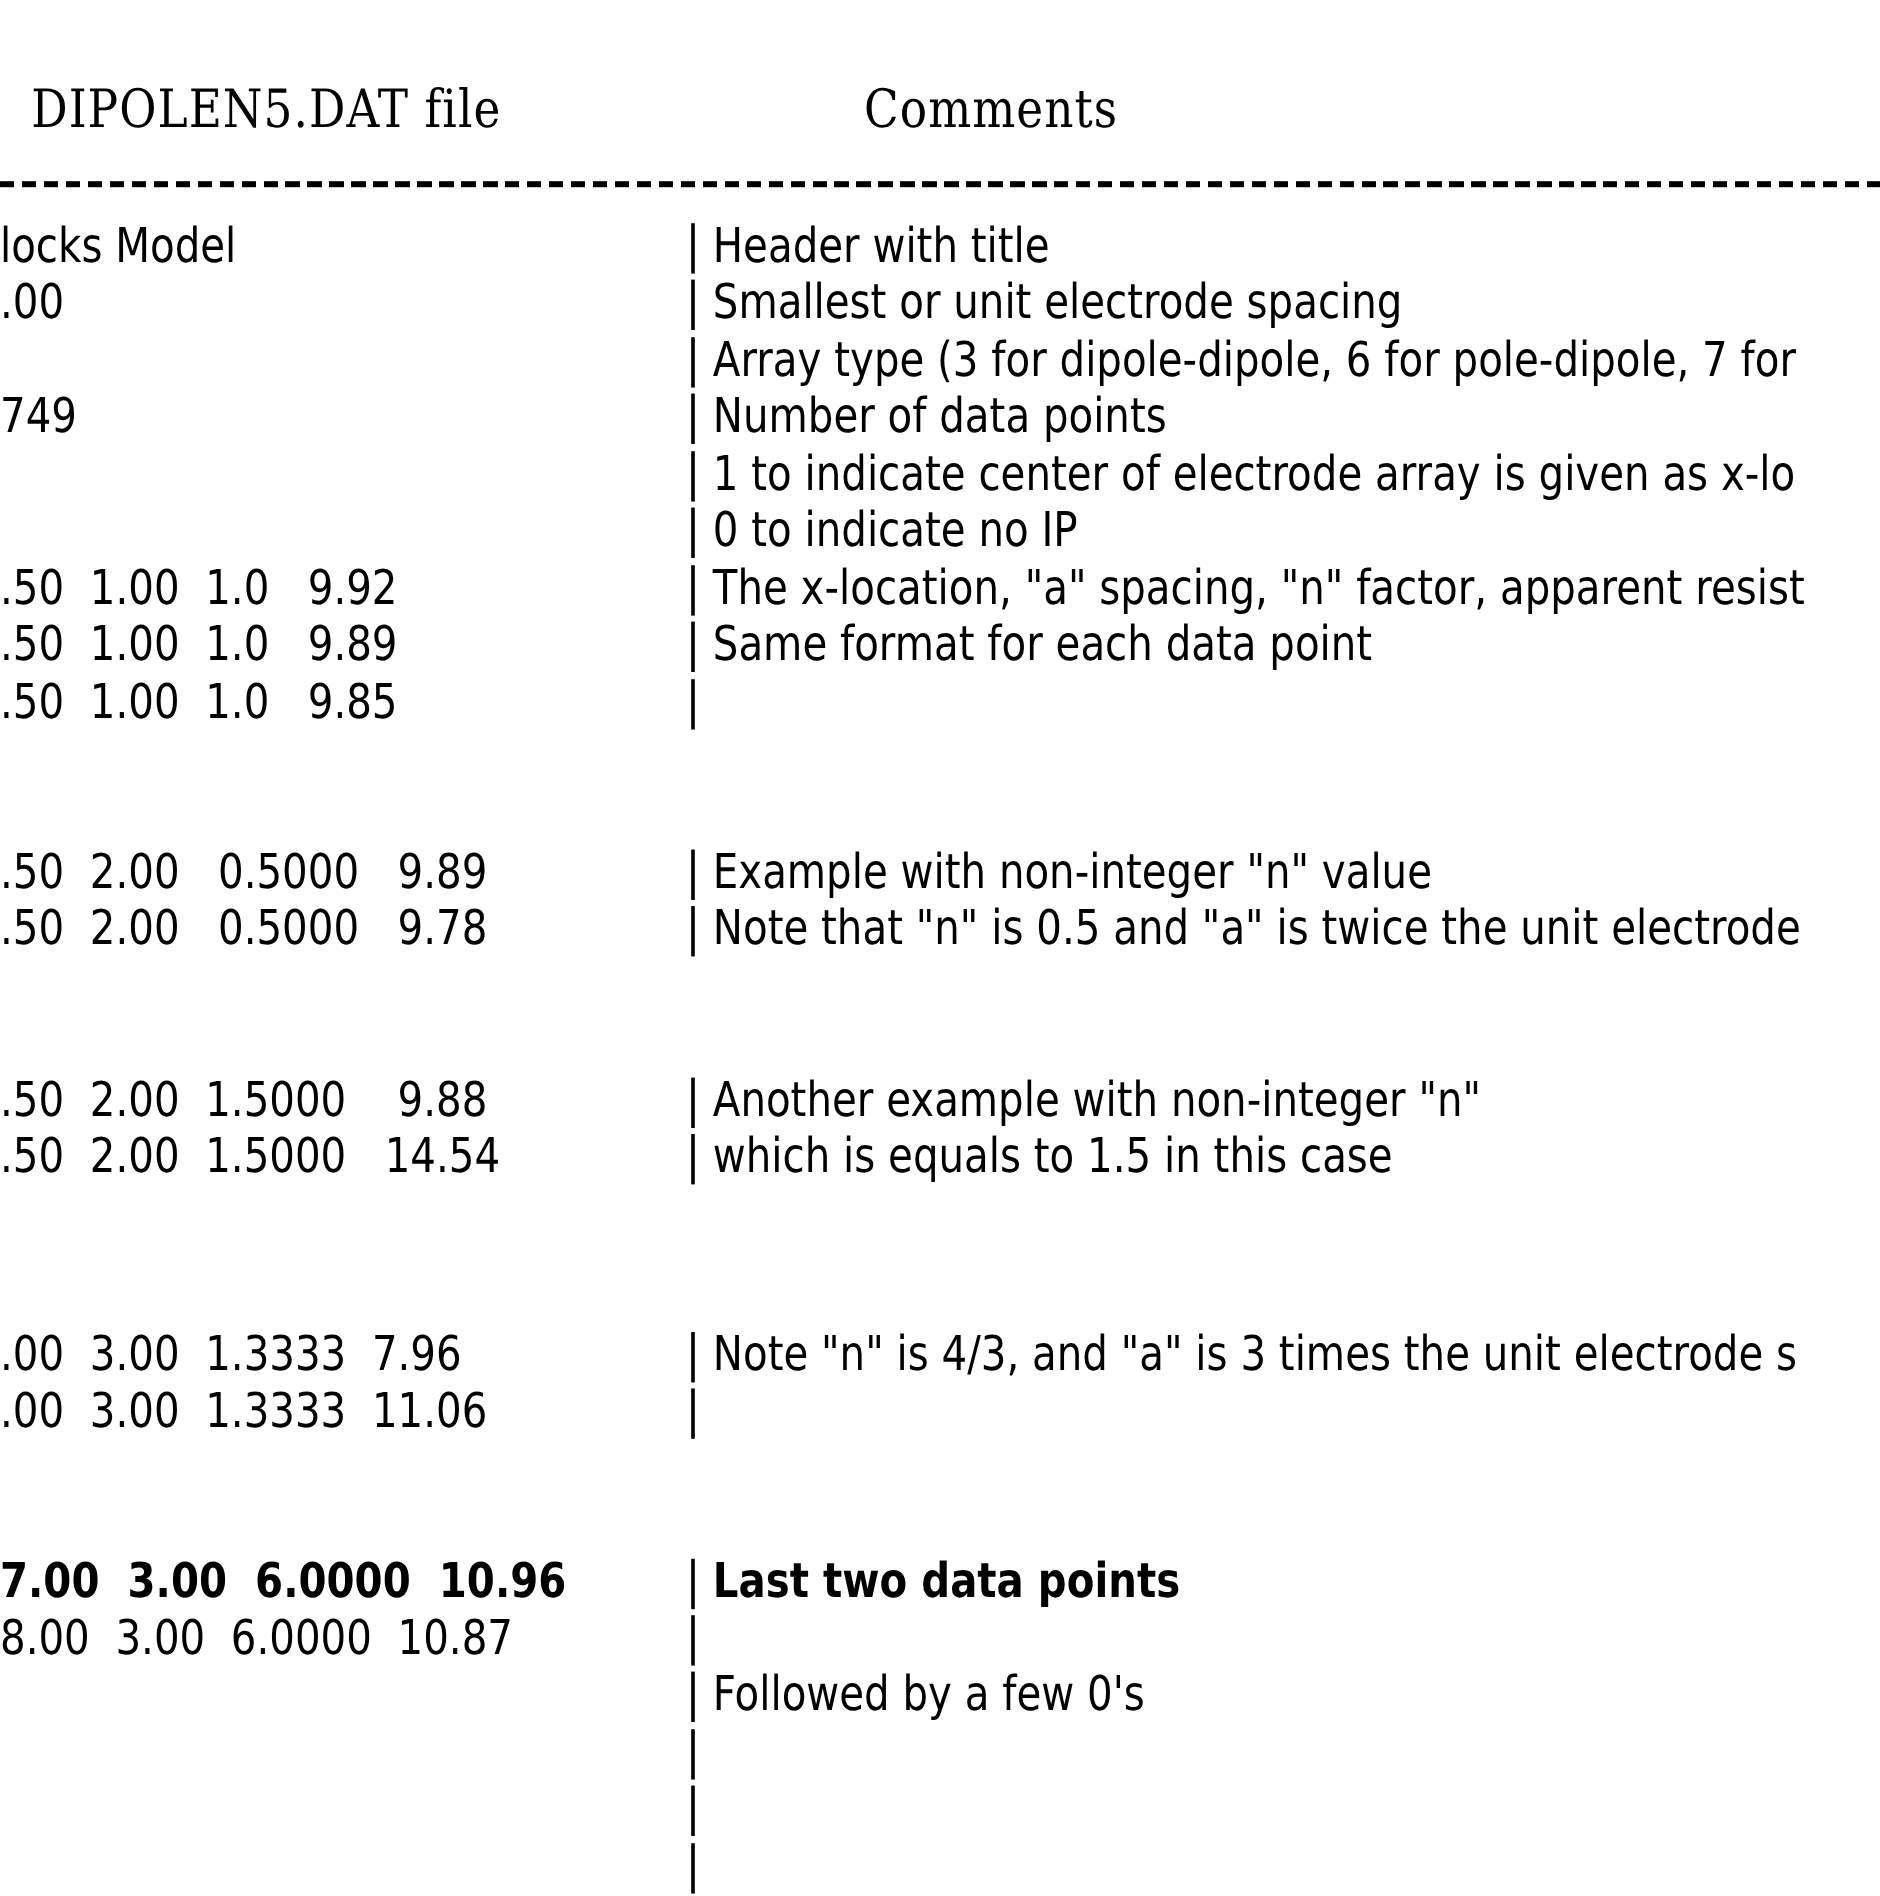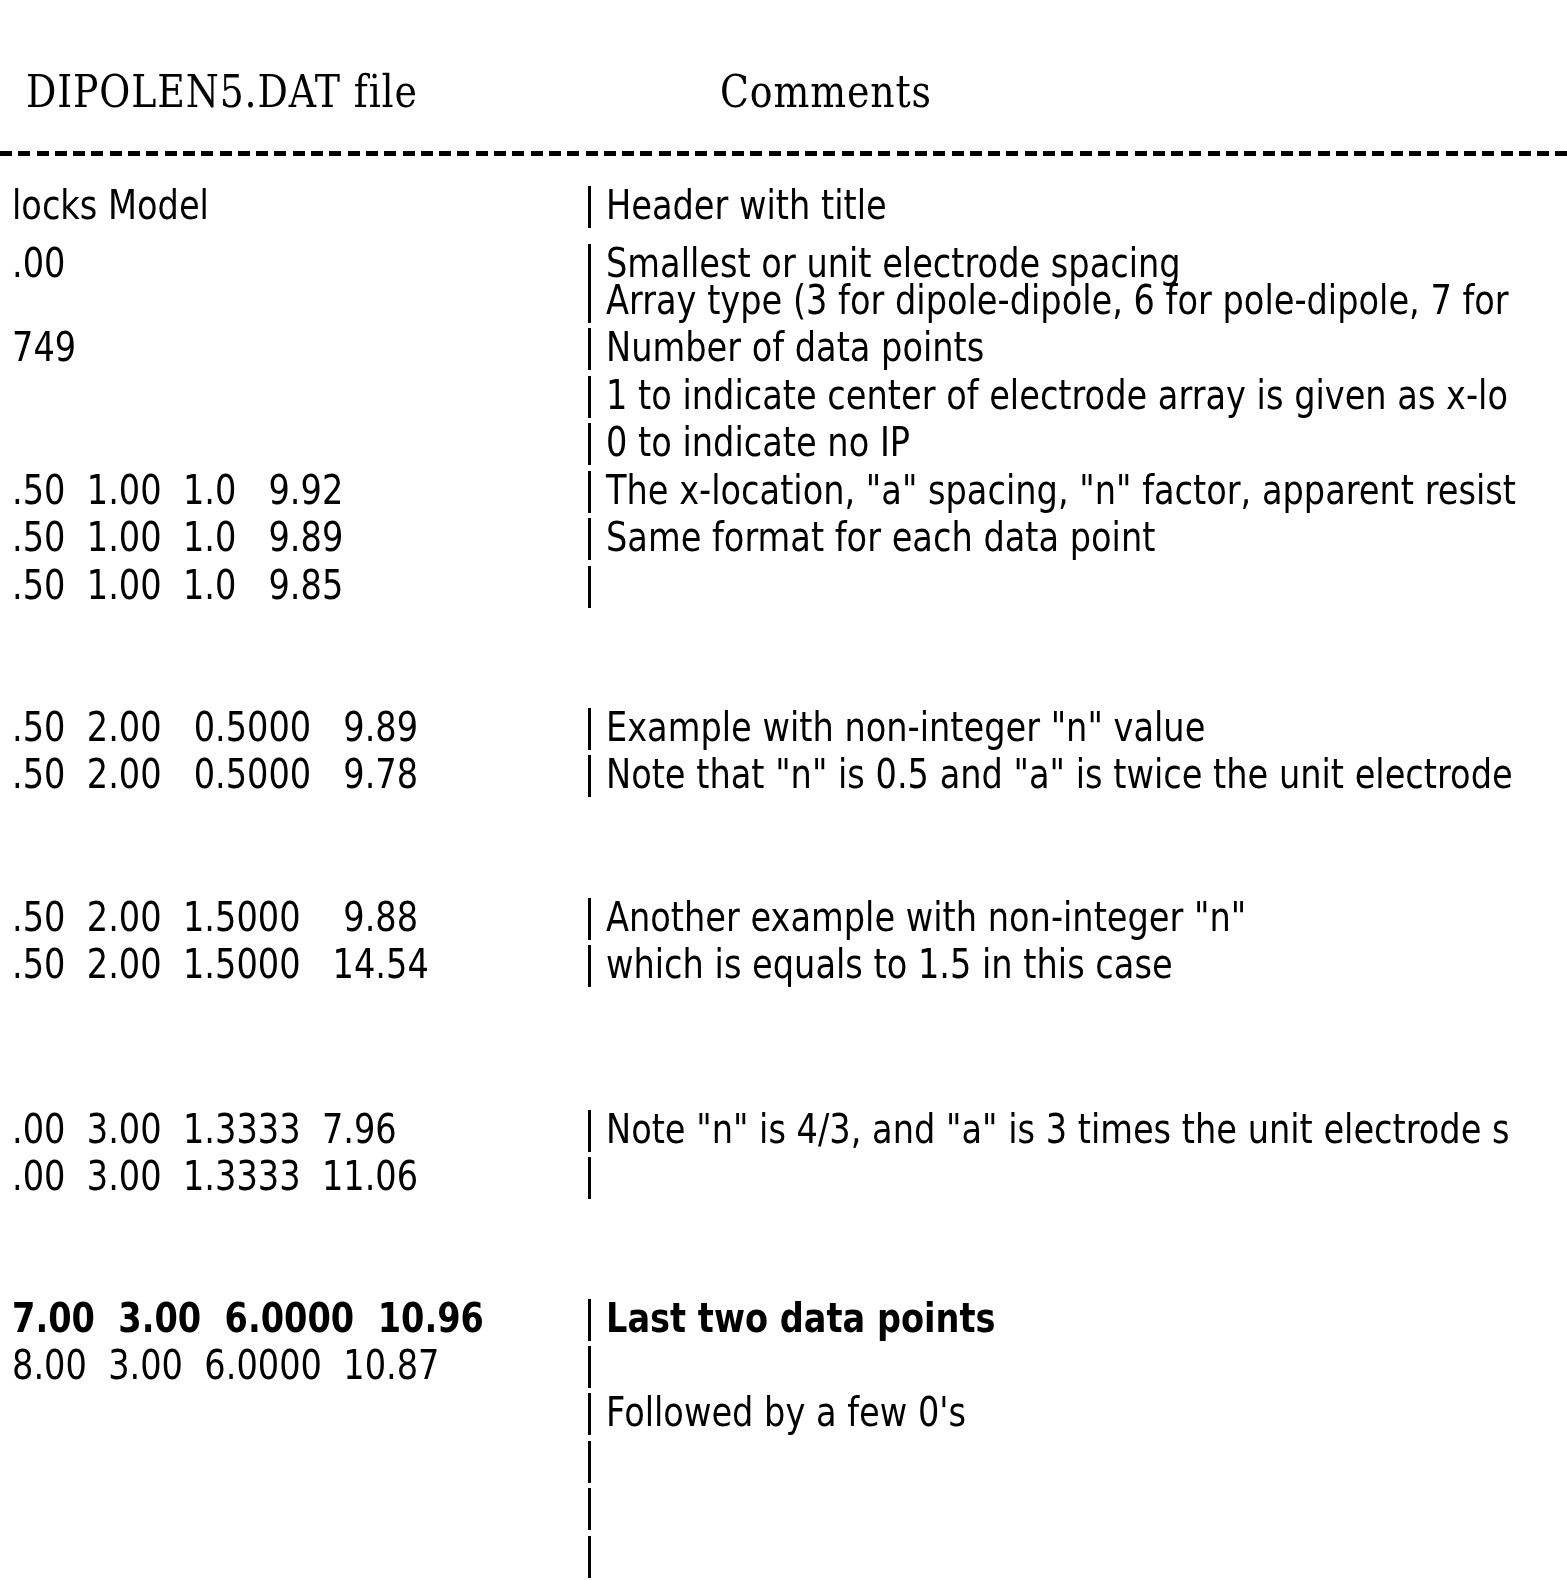--- a/index.html
+++ b/index.html
@@ -31,21 +31,21 @@
       position: absolute;
       left: 0;
       top: 151px;
       width: 1567px;
       height: 5px;
       background-image: repeating-linear-gradient(to right, #000 0 12px, transparent 12px 18.3px);
     }
 
     .row {
       position: absolute;
-      left: 12px;
+      left: 0;
       width: 1241px;
       height: 47px;
     }
     .row .data {
       position: absolute;
       left: 0;
       top: 0;
       font-family: "DejaVu Sans", "Liberation Sans", sans-serif;
       font-size: 40px;
       line-height: 47px;
@@ -80,21 +80,21 @@
 <div id="hdr-comments" class="header-title">Comments</div>
 
 <div class="dash-rule"></div>
 
 <div>
   <div class="row" style="top:182px;">
     <span class="data">locks Model</span>
     <span class="sep"></span>
     <span class="comment">Header with title</span>
   </div>
-  <div class="row" style="top:229px;margin-top:11px;">
+  <div class="row" style="top:229px;">
     <span class="data">.00</span>
     <span class="sep"></span>
     <span class="comment">Smallest or unit electrode spacing</span>
   </div>
   <div class="row" style="top:277px;">
     <span class="data"></span>
     <span class="sep"></span>
     <span class="comment">Array type (3 for dipole-dipole, 6 for pole-dipole, 7 for</span>
   </div>
   <div class="row" style="top:324px;">

